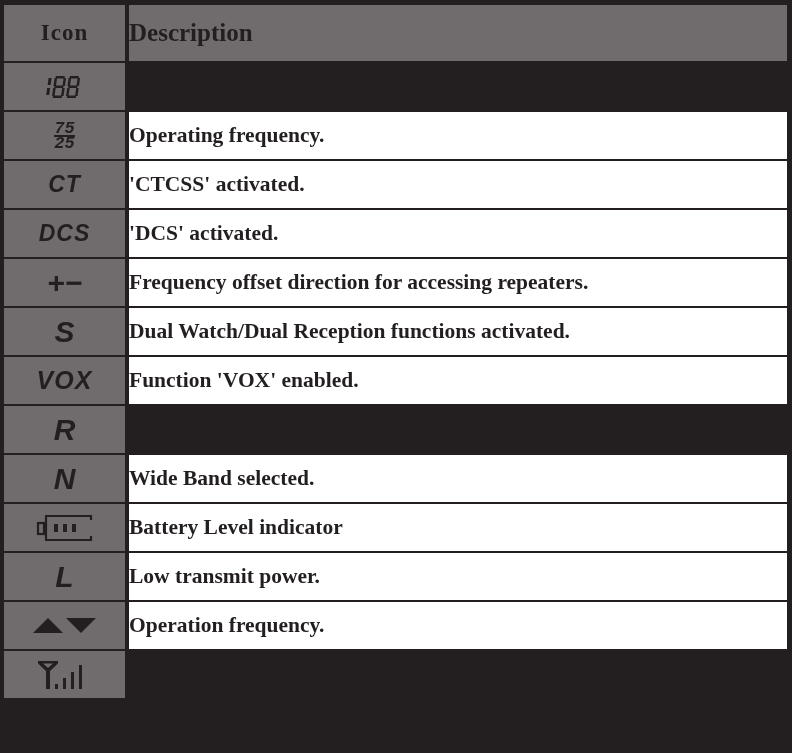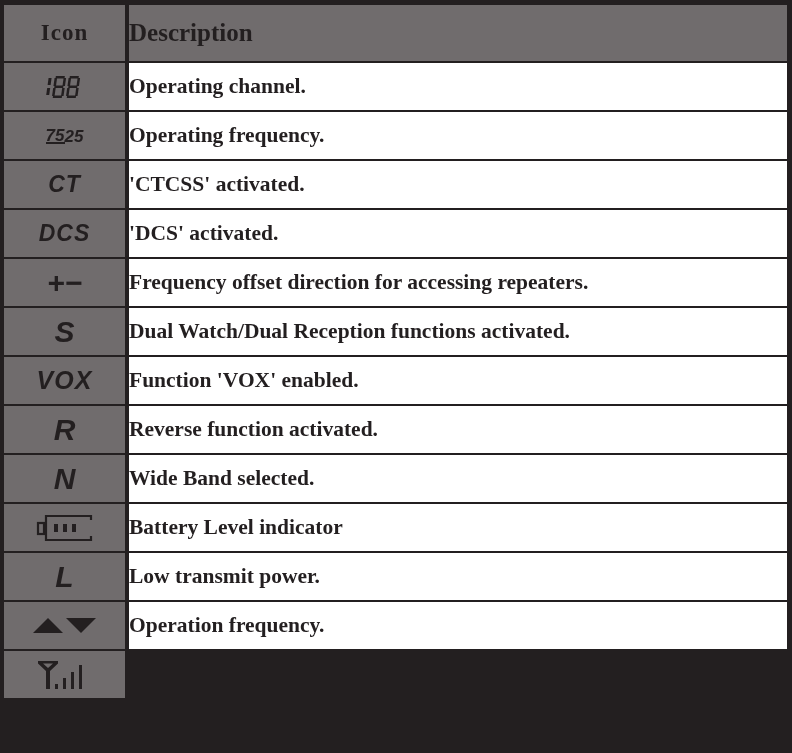--- a/index.html
+++ b/index.html
@@ -44,21 +44,21 @@
       font-weight: bold; font-size: 23px; letter-spacing: 1px;
     }
     .header .desc-cell { font-size: 25px; }
     .ic-text {
       font-family: "Liberation Sans", "DejaVu Sans", sans-serif;
       font-weight: bold; font-style: italic;
       color: #231f20;
     }
     .ic-small { font-size: 23px; letter-spacing: 1px; }
     .ic-large { font-size: 30px; }
-    .stack { display:flex; flex-direction:row; align-items:center; line-height: 14px; font-size: 17px; margin-top: 2px; }
+    .stack { display:flex; flex-direction:column; align-items:center; line-height: 14px; font-size: 17px; margin-top: 2px; font-family: Liberation Mono, monospace; }
     .stack span:first-child { border-bottom: 2px solid #231f20; line-height: 13px; }
     svg { display: block; }
   </style>
 </head>
 <body>
 
 <div class="tbl">
 
   <div class="row header">
     <div class="icon-cell">Icon</div>
@@ -83,21 +83,20 @@
               <rect x="24" y="3" width="2.5" height="8"></rect>
               <rect x="33" y="3" width="2.5" height="8"></rect>
             <rect x="25" y="10.5" width="9" height="2.5"></rect>
               <rect x="24" y="13" width="2.5" height="8"></rect>
               <rect x="33" y="13" width="2.5" height="8"></rect>
             <rect x="25" y="20.5" width="9" height="2.5"></rect>
           </g>
         </svg>
       </span>
     </div>
-    <div class="desc-cell">Operating channel.</div>
   </div>
 
   <div class="row">
     <div class="icon-cell">
       <span class="ic-text stack">
         <span>75</span>
         <span>25</span>
       </span>
     </div>
     <div class="desc-cell">Operating frequency.</div>
@@ -135,21 +134,20 @@
     <div class="icon-cell">
       <span class="ic-text ic-small" style="font-size:25px">VOX</span>
     </div>
     <div class="desc-cell">Function 'VOX' enabled.</div>
   </div>
 
   <div class="row">
     <div class="icon-cell">
       <span class="ic-text ic-large">R</span>
     </div>
-    <div class="desc-cell">Reverse function activated.</div>
   </div>
 
   <div class="row">
     <div class="icon-cell">
       <span class="ic-text ic-large">N</span>
     </div>
     <div class="desc-cell">Wide Band selected.</div>
   </div>
 
   <div class="row">

